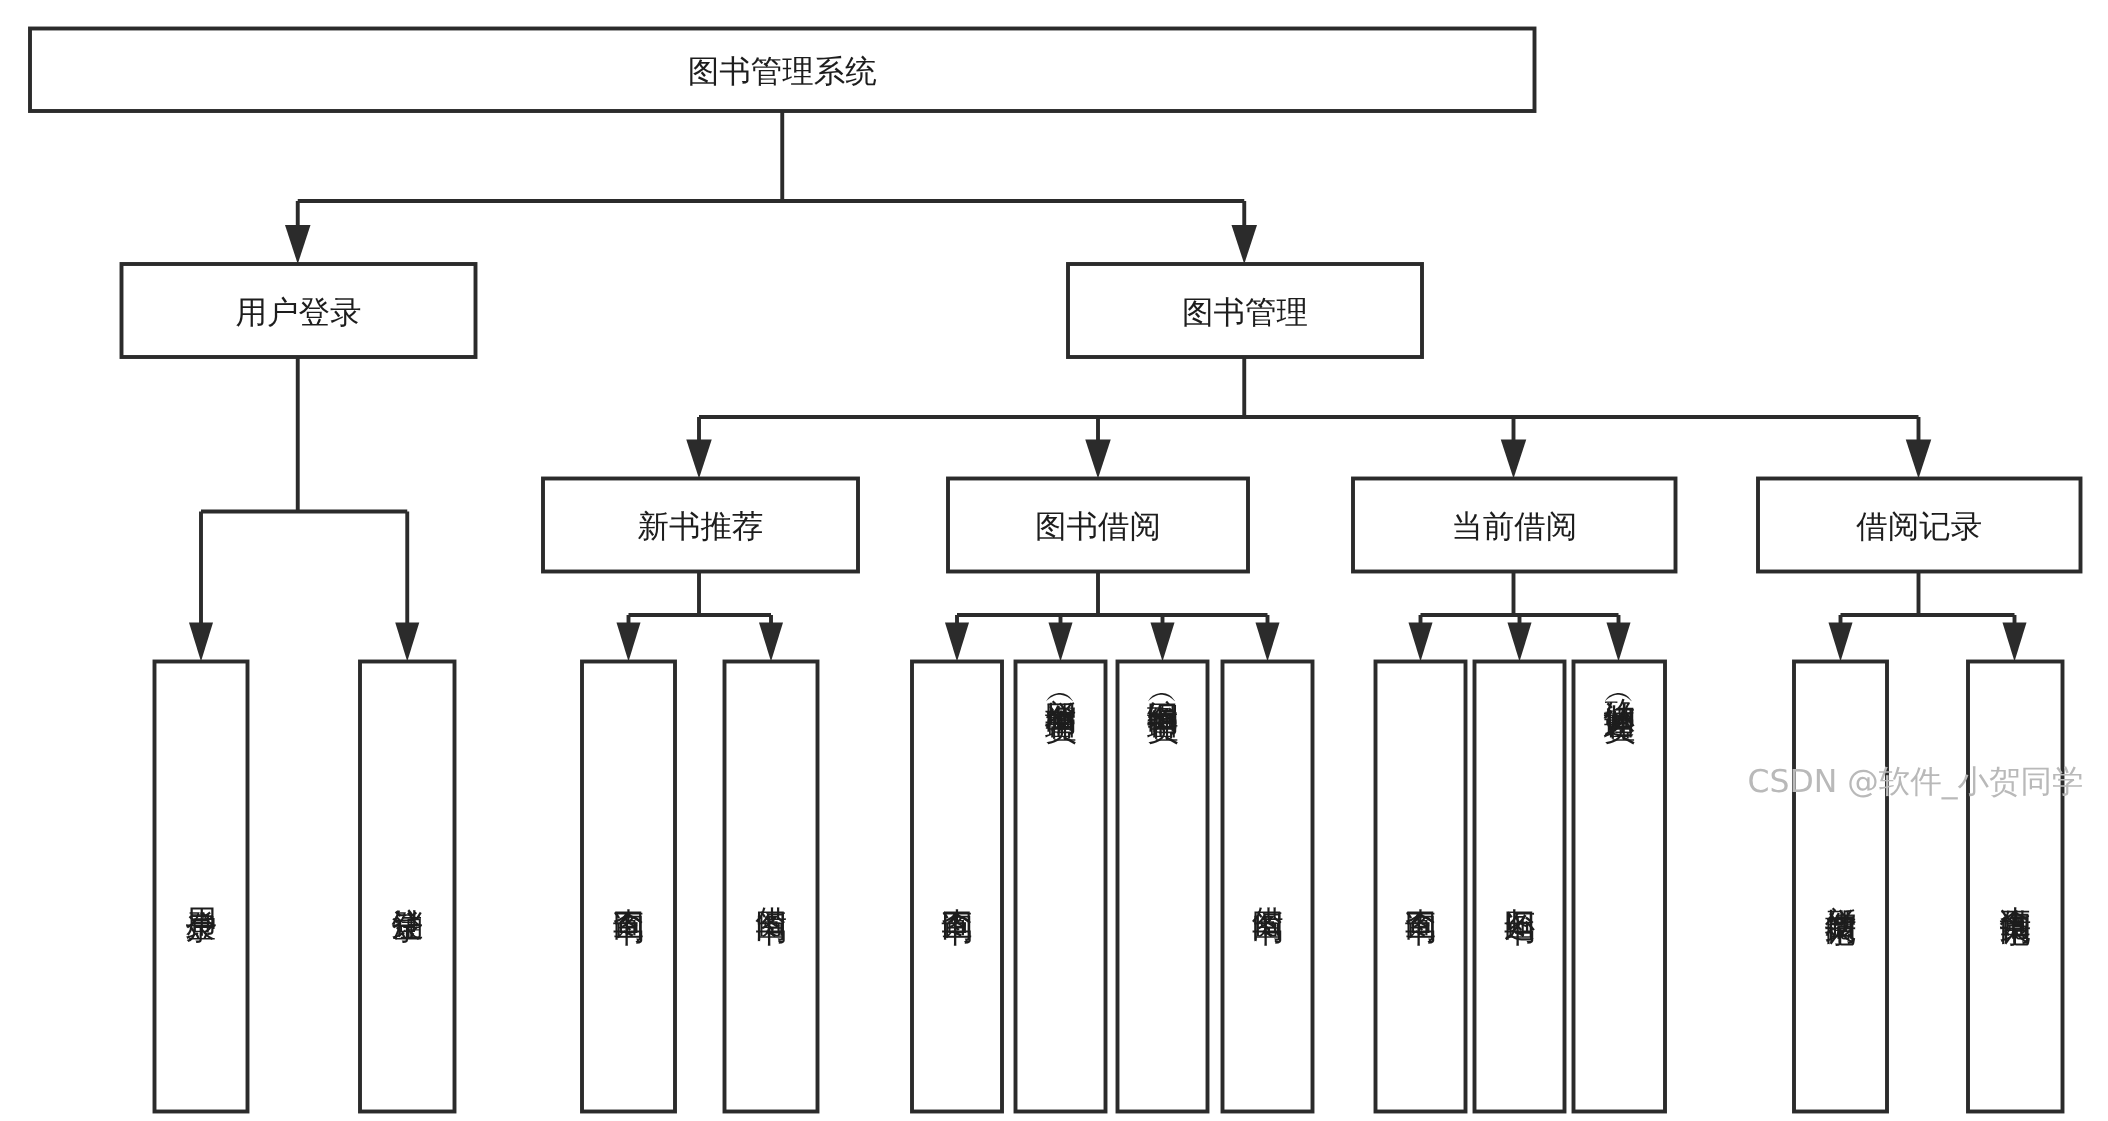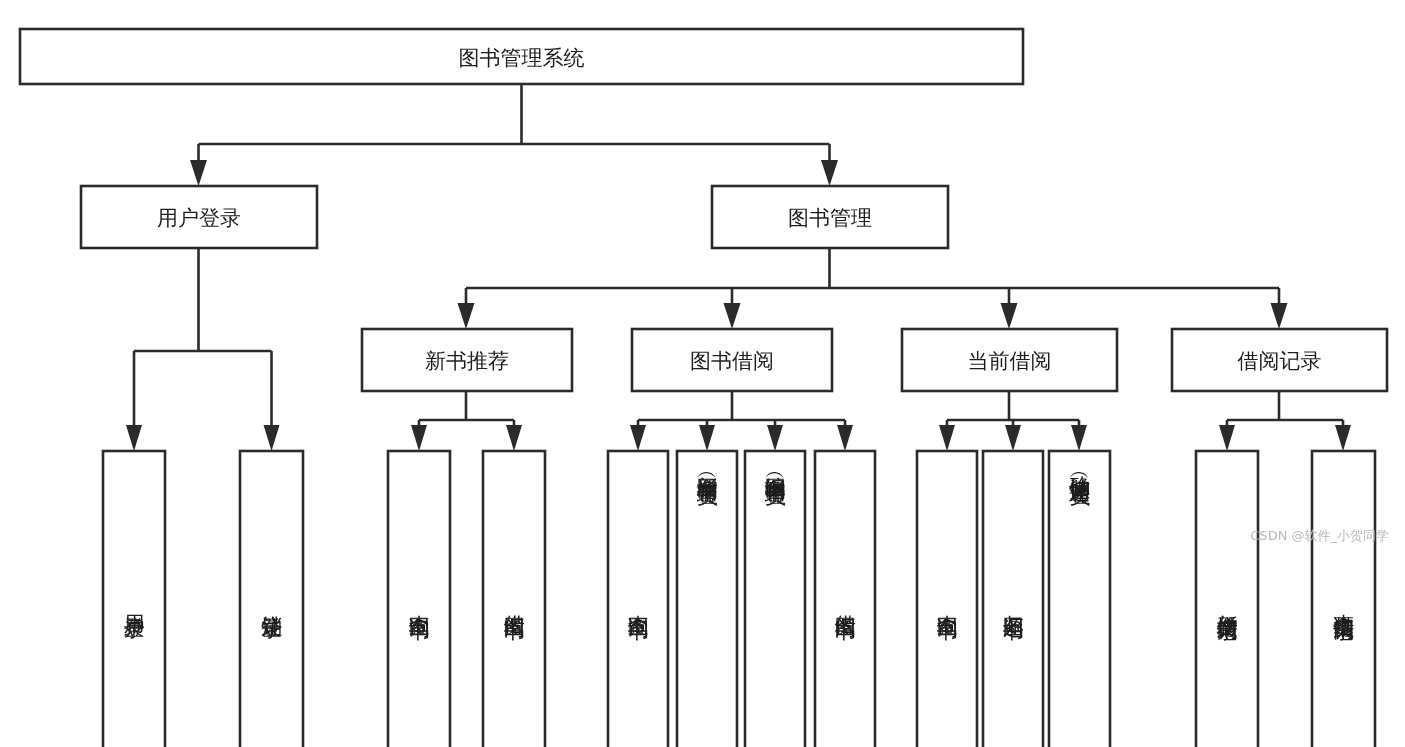--- a/index.html
+++ b/index.html
@@ -10,21 +10,21 @@
   body {
     width: 1405px;
     height: 747px;
     font-family: "DejaVu Sans", "Liberation Sans", sans-serif;
     overflow: hidden;
     position: relative;
   }
   #diagram-root {
     position: absolute;
     left: 0;
-    top: 16px;
+    top: 6px;
     width: 1405px;
     height: 535px;
   }
   svg.canvas {
     position: absolute;
     left: 0; top: 0;
     width: 1405px;
     height: 747px;
     display: block;
   }
@@ -66,21 +66,21 @@
     color: #1d1d1d;
     letter-spacing: 1.5px;
     white-space: nowrap;
     text-align: center;
   }
   .watermark {
     position: absolute;
     right: 16px;
     bottom: 6px;
     font-family: "DejaVu Sans", "Liberation Sans", sans-serif;
-    font-size: 13px;
+    font-size: 21px;
     color: #b9b9b9;
     white-space: nowrap;
     pointer-events: none;
   }
 </style>
 </head>
 <body>
 
 <div id="diagram-root">
 

